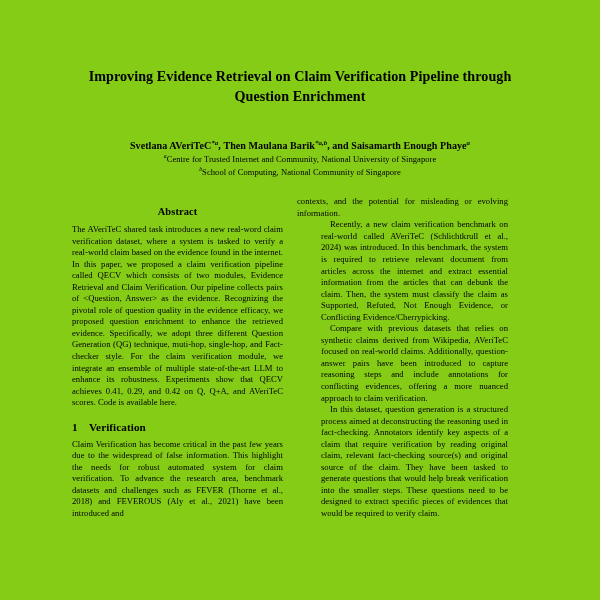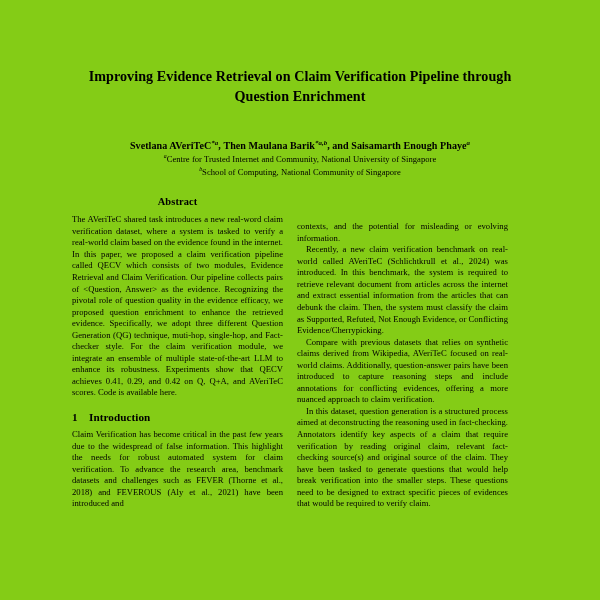--- a/index.html
+++ b/index.html
@@ -75,20 +75,21 @@
     font-size: 8.65px;
     line-height: 1.335;
     text-align: justify;
     text-justify: inter-word;
     hyphens: manual;
     letter-spacing: 0.002em;
   }
   p.body + p.body {
     text-indent: 9px;
     margin-top: 0;
+    margin-left: 24px;
   }
   .section-head {
     margin: 12px 0 6px 0;
     font-size: 11.2px;
     font-weight: bold;
     letter-spacing: 0.005em;
   }
   .section-head .num {
     display: inline-block;
     width: 17px;
@@ -116,21 +117,21 @@
     </div>
   </div>
 
   <div class="columns">
 
     <div class="col col-left">
       <div class="abstract-head">Abstract</div>
       <p class="body">The AVeriTeC shared task introduces a new real-word claim verification dataset, where a system is tasked to verify a real-world claim based on the evidence found in the internet. In this paper, we proposed a claim verification pipeline called QECV which consists of two modules, Evidence Retrieval and Claim Verification. Our pipeline collects pairs of &lt;Question, Answer&gt; as the evidence. Recognizing the pivotal role of question quality in the evidence efficacy, we proposed question enrichment to enhance the retrieved evidence. Specifically, we adopt three different Question Generation (QG) technique, muti-hop, single-hop, and Fact-checker style. For the claim verification module, we integrate an ensemble of multiple state-of-the-art LLM to enhance its robustness. Experiments show that QECV achieves 0.41, 0.29, and 0.42 on Q, Q+A, and AVeriTeC scores. Code is available here.</p>
 
       <div class="section-head">
-        <span class="num">1</span><span>Introduction</span>
+        <span class="num">1</span><span>Verification</span>
       </div>
       <p class="body">Claim Verification has become critical in the past few years due to the widespread of false information. This highlight the needs for robust automated system for claim verification. To advance the research area, benchmark datasets and challenges such as FEVER (Thorne et al., 2018) and FEVEROUS (Aly et al., 2021) have been introduced and</p>
     </div>
 
     <div class="col col-right">
       <p class="body first">contexts, and the potential for misleading or evolving information.</p>
       <p class="body">Recently, a new claim verification benchmark on real-world called AVeriTeC (Schlichtkrull et al., 2024) was introduced. In this benchmark, the system is required to retrieve relevant document from articles across the internet and extract essential information from the articles that can debunk the claim. Then, the system must classify the claim as Supported, Refuted, Not Enough Evidence, or Conflicting Evidence/Cherrypicking.</p>
       <p class="body">Compare with previous datasets that relies on synthetic claims derived from Wikipedia, AVeriTeC focused on real-world claims. Additionally, question-answer pairs have been introduced to capture reasoning steps and include annotations for conflicting evidences, offering a more nuanced approach to claim verification.</p>
       <p class="body">In this dataset, question generation is a structured process aimed at deconstructing the reasoning used in fact-checking. Annotators identify key aspects of a claim that require verification by reading original claim, relevant fact-checking source(s) and original source of the claim. They have been tasked to generate questions that would help break verification into the smaller steps. These questions need to be designed to extract specific pieces of evidences that would be required to verify claim.</p>
     </div>

